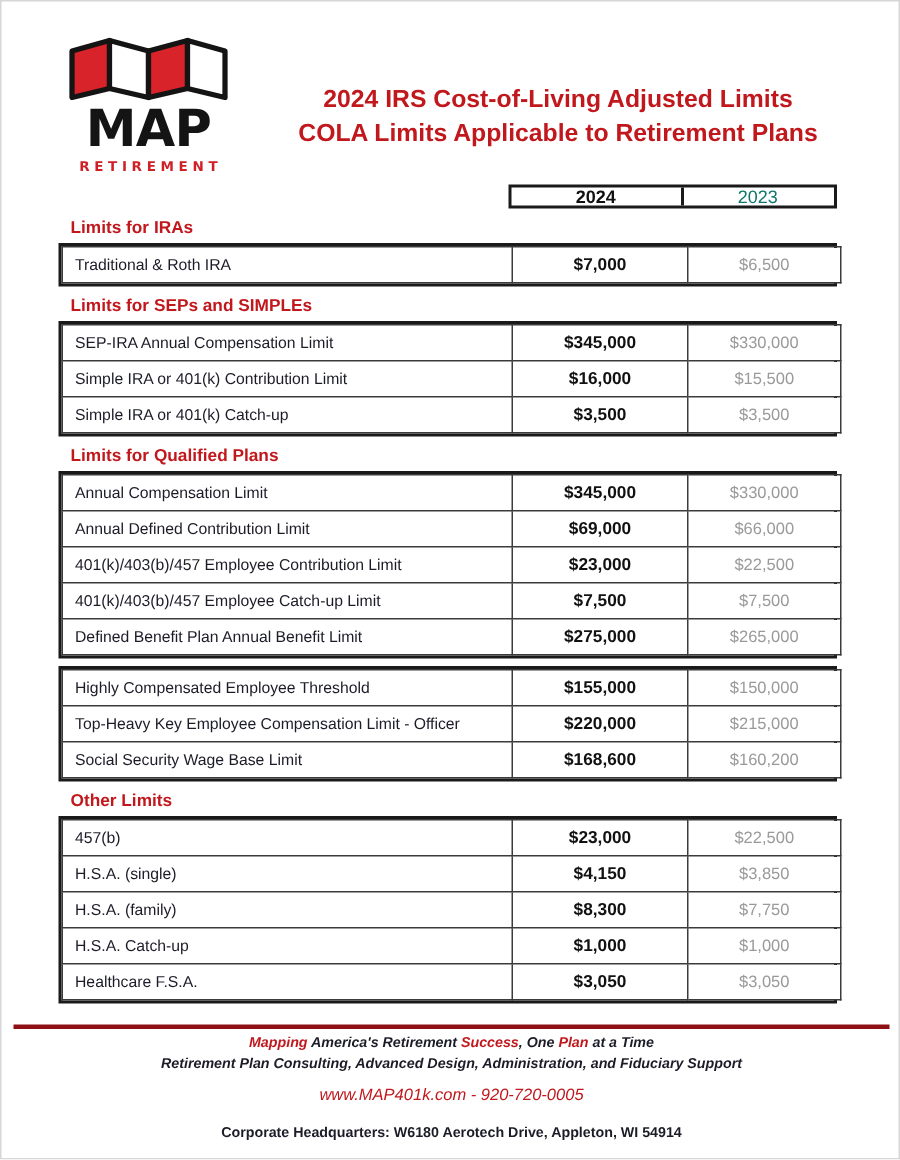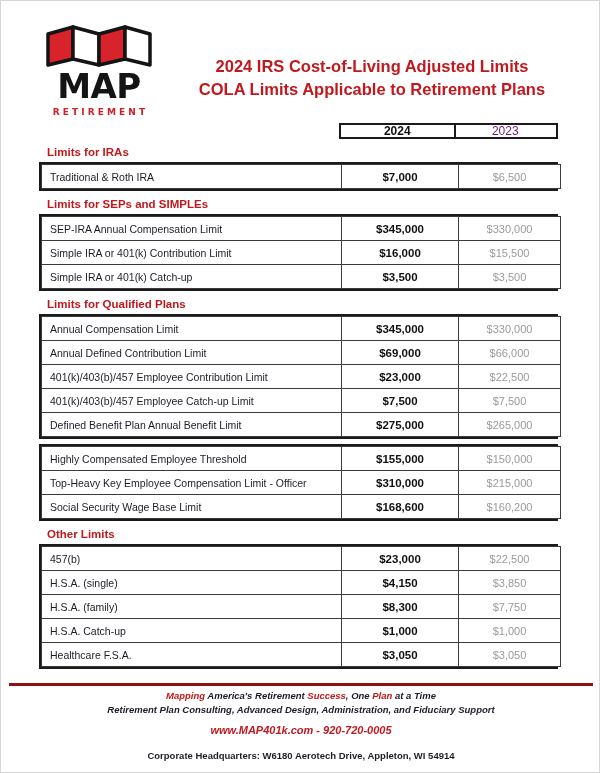--- a/index.html
+++ b/index.html
@@ -134,21 +134,21 @@
   .yearcell {
     display: flex;
     align-items: center;
     justify-content: center;
     font-weight: bold;
     font-size: 12px;
     color: #111111;
     box-sizing: border-box;
   }
   .yearcell.y24 { width: 114.5px; border-right: 2.5px solid #1a1a1a; }
-  .yearcell.y23 { width: 99.5px; color: #701a75; font-weight: normal; text-align: right; }
+  .yearcell.y23 { width: 99.5px; color: #0f766e; font-weight: normal; text-align: right; }
 
   .section-title {
     color: #c1181d;
     font-weight: bold;
     font-size: 11.5px;
     padding: 7px 0 4px 8px;
   }
 
   .gap { height: 5px; }
 
@@ -178,21 +178,21 @@
   .f-tag .r { color: #c1181d; }
   .f-sub {
     font-size: 9.5px;
     font-weight: bold;
     font-style: italic;
     color: #1c1c28;
     line-height: 14px;
   }
   .f-web {
     font-size: 11px;
-    font-weight: bold;
+    font-weight: normal;
     font-style: italic;
     color: #c1181d;
     line-height: 14px;
     margin-top: 6px;
   }
   .f-addr {
     font-size: 9.5px;
     font-weight: bold;
     color: #1c1c28;
     line-height: 14px;
@@ -319,21 +319,21 @@
               <col class="c-2023">
             </colgroup>
             <tbody>
               <tr>
                 <td>Highly Compensated Employee Threshold</td>
                 <td class="v24">$155,000</td>
                 <td class="v23">$150,000</td>
               </tr>
               <tr>
                 <td>Top-Heavy Key Employee Compensation Limit - Officer</td>
-                <td class="v24">$310,000</td>
+                <td class="v24">$220,000</td>
                 <td class="v23">$215,000</td>
               </tr>
               <tr>
                 <td>Social Security Wage Base Limit</td>
                 <td class="v24">$168,600</td>
                 <td class="v23">$160,200</td>
               </tr>
             </tbody>
           </table>
         </div>

